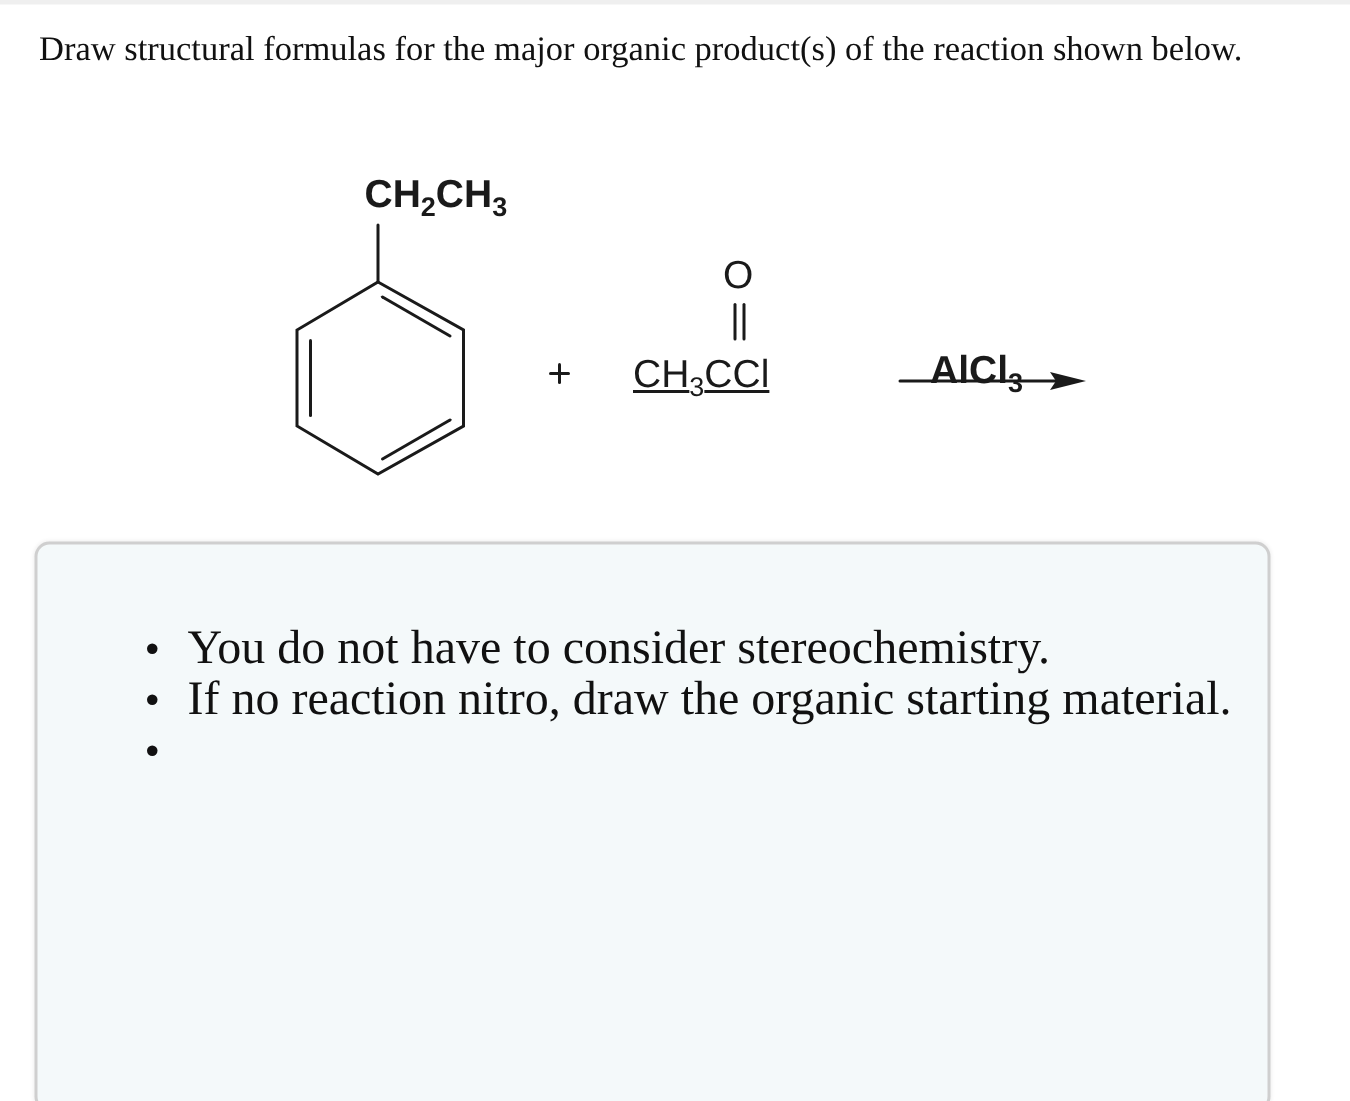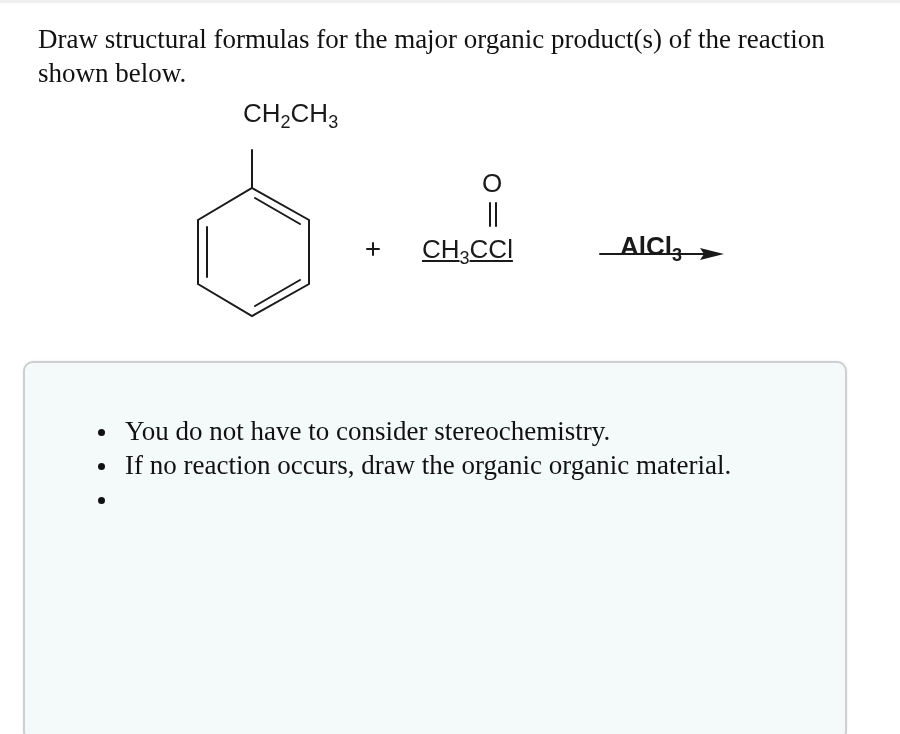--- a/index.html
+++ b/index.html
@@ -5,37 +5,37 @@
   html, body { margin: 0; padding: 0; }
   body {
     width: 900px; height: 734px; position: relative; overflow: hidden;
     background: #ffffff;
     font-family: "Liberation Serif", "DejaVu Serif", serif;
     color: #111;
   }
   .topstrip { position: absolute; left: 0; top: 0; width: 900px; height: 3px; background: #efefef; }
   .question {
     position: absolute; left: 22px; top: 6px; width: 860px;
-    font-size: 27px; line-height: 34px; margin: 16px;
+    font-size: 23px; line-height: 46px; margin: 4px;
   }
   .reaction { position: absolute; left: 0; top: 0; width: 900px; height: 340px; }
   .reaction svg { position: absolute; left: 0; top: 0; }
   .chem {
     position: absolute; font-family: "Liberation Sans", "DejaVu Sans", sans-serif;
     font-size: 26px; color: #1a1a1a; white-space: nowrap; line-height: 1;
   }
   .chem sub { font-size: 18px; vertical-align: -6px; line-height: 0; }
   .infobox {
     position: absolute; left: 23px; top: 361px; width: 824px; height: 380px;
     background: #f4f9fa; border: 2px solid #cfcfcf; border-radius: 10px;
     box-shadow: 0 0 3px rgba(0,0,0,0.08); box-sizing: border-box;
   }
   .infobox ul {
     position: absolute; left: 60px; top: 51px; margin: 0; padding: 0 0 0 40px;
-    width: 720px; font-size: 27px; line-height: 34px; list-style: none;
+    width: 720px; font-size: 32px; line-height: 34px; list-style: none;
   }
   .infobox li { position: relative; }
   .infobox li .bullet {
     position: absolute; left: -27px; top: 15px; width: 7px; height: 7px;
     background: #111; border-radius: 50%;
   }
 </style>
 </head>
 <body>
 
@@ -59,28 +59,28 @@
       <line x1="496" y1="203" x2="496" y2="226"></line>
 
       <line x1="367" y1="249" x2="379" y2="249"></line>
       <line x1="373" y1="243" x2="373" y2="255"></line>
 
       <line x1="600" y1="254" x2="712" y2="254"></line>
     </g>
     <polygon points="724,254 700,248 704,254 700,260" fill="#1a1a1a"></polygon>
   </svg>
 
-  <div class="chem" style="left:243px; top:100px;"><span>CH</span><sub>2</sub><span>CH</span><sub>3</sub></div>
+  <div class="chem" style="left:243px; top:116px;font-weight:bold;"><span>CH</span><sub>2</sub><span>CH</span><sub>3</sub></div>
 
   <div class="chem" style="left:482px; top:170px;">O</div>
 
   <div class="chem" style="left:422px; top:236px;text-decoration:underline;"><span>CH</span><sub>3</sub><span>CCl</span></div>
 
   <div class="chem" style="left:620px; top:233px;font-weight:bold;"><span>AlCl</span><sub>3</sub></div>
 </div>
 
 <div class="infobox">
   <ul>
     <li><span class="bullet"></span><span>You do not have to consider stereochemistry.</span></li>
-    <li><span class="bullet"></span><span>If no reaction occurs, draw the organic organic material.</span></li>
+    <li><span class="bullet"></span><span>If no reaction nitro, draw the organic starting material.</span></li>
     <li><span class="bullet"></span></li>
   </ul>
 </div>
 
 </body></html>

